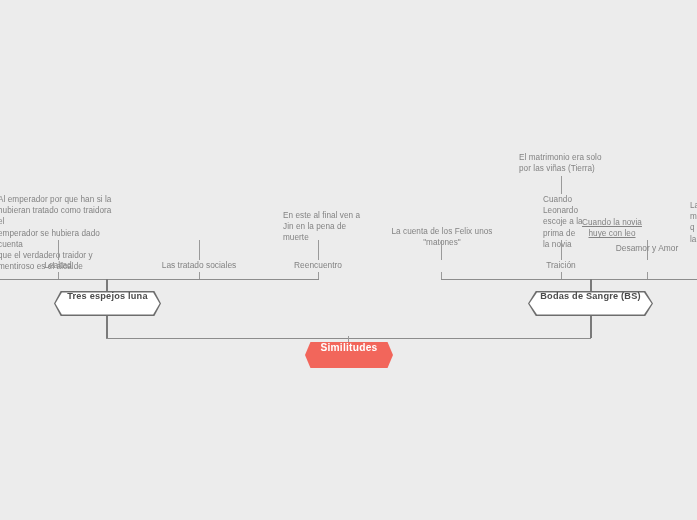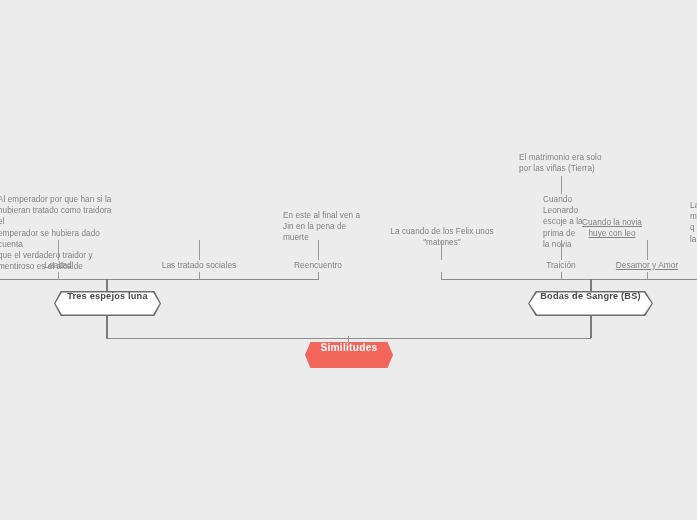--- a/index.html
+++ b/index.html
@@ -125,41 +125,41 @@
   <div class="vline thick" style="left:106px; top:279px; height:12px;"></div>
 
   <div class="hex work" style="left:54px; top:291px; width:107px; height:25px;">
     <span class="hex-shape"></span>
     <span class="hex-inner"></span>
     <span class="hex-text">Tres espejos luna</span>
   </div>
 
   <div class="vline thick" style="left:106px; top:316px; height:22px;"></div>
 
-  <div class="lbl c" style="left:372px; top:226px; width:140px;">La cuando de los Felix unos "matones"</div>
+  <div class="lbl c" style="left:372px; top:226px; width:140px;">La cuenta de los Felix unos "matones"</div>
   <div class="vline" style="left:441px; top:240px; height:20px;"></div>
   <div class="vline" style="left:441px; top:272px; height:8px;"></div>
 
   <div class="lbl l" style="left:519px; top:152px; width:86px;">El matrimonio era solo
 por las viñas (Tierra)</div>
   <div class="vline" style="left:561px; top:176px; height:18px;"></div>
 
   <div class="lbl l" style="left:543px; top:194px; width:60px;">Cuando
 Leonardo
 escoje a la
 prima de
 la novia</div>
   <div class="vline" style="left:561px; top:240px; height:20px;"></div>
   <div class="branch-title" style="left:521px; top:260px; width:80px;">Traición</div>
   <div class="vline" style="left:561px; top:272px; height:8px;"></div>
 
   <div class="lbl c" style="left:572px; top:217px; width:80px;text-decoration:underline;">Cuando la novia
 huye con leo</div>
   <div class="vline" style="left:647px; top:240px; height:20px;"></div>
-  <div class="branch-title" style="left:607px; top:260px; width:80px;text-decoration:underline;">Desamor y Amor</div>
+  <div class="branch-title" style="left:607px; top:243px; width:80px;">Desamor y Amor</div>
   <div class="vline" style="left:647px; top:272px; height:8px;"></div>
 
   <div class="lbl l" style="left:690px; top:200px; width:70px;">La
 m
 q
 la</div>
 
   <div class="hline" style="left:441px; top:279px; width:260px;"></div>
   <div class="vline thick" style="left:590px; top:279px; height:12px;"></div>
 

